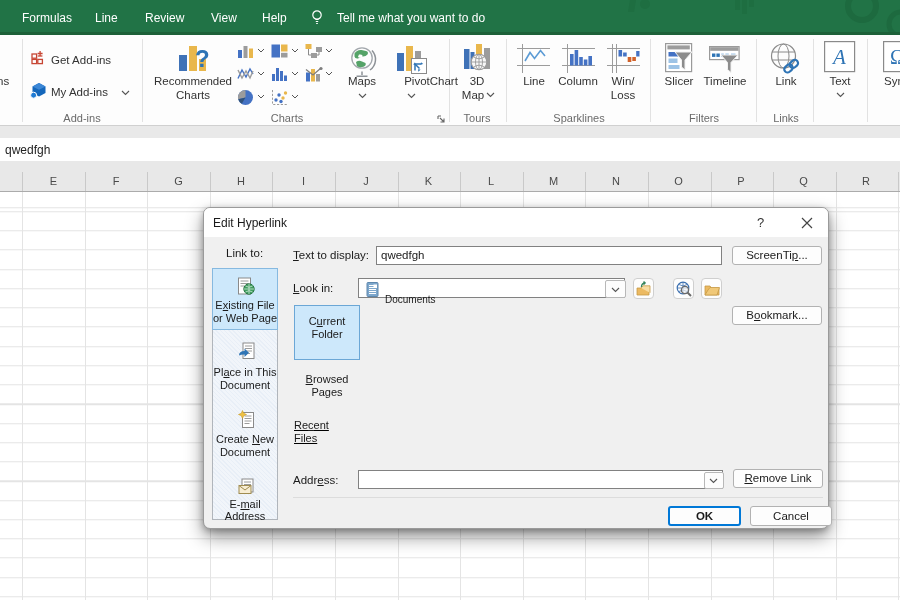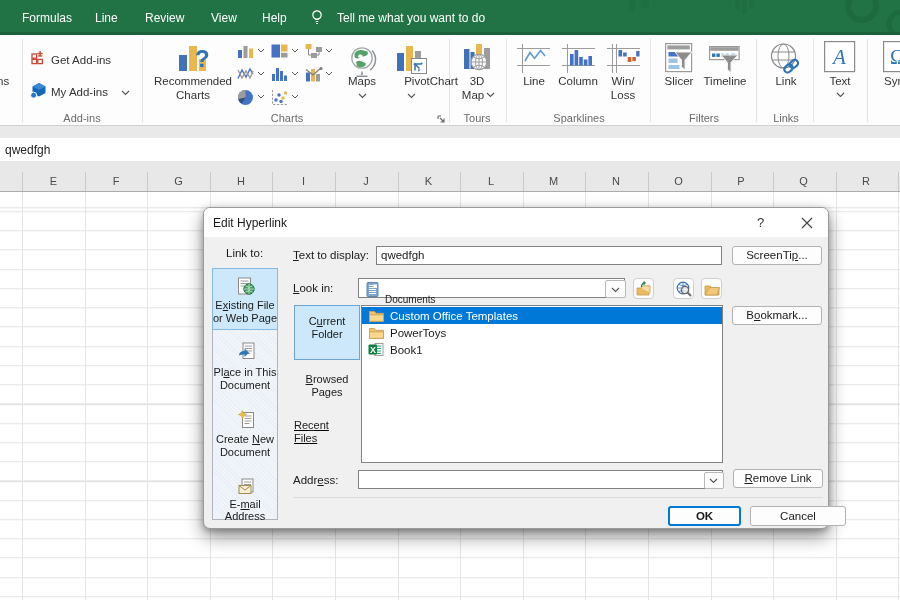--- a/index.html
+++ b/index.html
@@ -436,50 +436,30 @@
     </div>
     <div class="abs" style="left:90px;top:165px;width:66px;text-align:center;">
       <div class="sideitem" style="top:0px;position:relative;"><u>B</u>rowsed</div>
       <div class="sideitem" style="top:0px;position:relative;">Pages</div>
     </div>
     <div class="abs" style="left:90px;top:211px;width:66px;text-align:left;text-decoration:underline;">
       <div class="sideitem" style="top:0px;position:relative;">Re<u>c</u>ent</div>
       <div class="sideitem" style="top:0px;position:relative;">Files</div>
     </div>
 
-    <div class="abs" style="left:157px;top:97px;width:362px;height:158px;background:#fff;border:1px solid #818181;box-sizing:border-box;">
-      <div class="abs" style="left:0;top:1px;width:360px;height:17px;background:#0078d7;"></div>
-      <svg class="abs" style="left:7px;top:3px" width="15" height="13">
-        <path d="M0.5 2.5 h5 l1.5 1.8 h7.5 v8 h-14 z" fill="#f5c46a" stroke="#caa253" stroke-width="0.9"></path>
-        <path d="M0.5 5.8 h14 v6.5 h-14 z" fill="#fbd88b" stroke="#caa253" stroke-width="0.9"></path>
-      </svg>
-      <span class="abs" style="left:28px;top:3.5px;font-size:11.5px;color:#fff;">Custom Office Templates</span>
-      <svg class="abs" style="left:7px;top:20px" width="15" height="13">
-        <path d="M0.5 2.5 h5 l1.5 1.8 h7.5 v8 h-14 z" fill="#f5c46a" stroke="#caa253" stroke-width="0.9"></path>
-        <path d="M0.5 5.8 h14 v6.5 h-14 z" fill="#fbd88b" stroke="#caa253" stroke-width="0.9"></path>
-      </svg>
-      <span class="abs" style="left:28px;top:20.5px;font-size:11.5px;color:#1a1a1a;">PowerToys</span>
-      <svg class="abs" style="left:6px;top:36px" width="16" height="15">
-        <rect x="7" y="1.5" width="8" height="12" fill="#fff" stroke="#9c9c9c"></rect>
-        <path d="M9 4 h4 M9 6.5 h4 M9 9 h4 M9 11.5 h4" stroke="#21a366" stroke-width="1"></path>
-        <rect x="0.5" y="2.5" width="8.5" height="10" rx="1" fill="#107c41"></rect>
-        <text x="2" y="10.5" font-size="9" font-weight="bold" fill="#fff" font-family="Liberation Sans">X</text>
-      </svg>
-      <span class="abs" style="left:28px;top:37.5px;font-size:11.5px;color:#1a1a1a;">Book1</span>
-    </div>
     <div class="btn" style="left:528px;top:98px;width:90px;height:19px;line-height:17px;">B<u>o</u>okmark...</div>
 
     <span class="lbl" style="left:89px;top:266px">Addr<u>e</u>ss:</span>
     <div class="inp" style="left:154px;top:262px;width:365px;height:19px;">
       <div class="abs" style="left:345px;top:1px;width:18px;height:15px;border:1px solid #b8b8b8;border-radius:2px;background:#fdfdfd;">
         <svg class="abs" style="left:4px;top:5px" width="9" height="6">
             <path d="M1 1 L4.5 4.5 L8 1" stroke="#555" fill="none" stroke-width="1.1"></path>
           </svg>
       </div>
     </div>
     <div class="btn" style="left:529px;top:261px;width:90px;height:19px;line-height:17px;"><u>R</u>emove Link</div>
 
     <div class="abs" style="left:89px;top:289px;width:530px;height:1px;background:#dcdcdc;"></div>
     <div class="btn" style="left:464px;top:298px;width:73px;height:20px;line-height:16px;border:2px solid #0078d7;font-weight:bold;">OK</div>
-    <div class="btn" style="left:546px;top:298px;width:96px;height:20px;line-height:18px;">Cancel</div>
+    <div class="btn" style="left:546px;top:298px;width:82px;height:20px;line-height:18px;">Cancel</div>
   </div>
 
 </div>
 
 </body></html>

